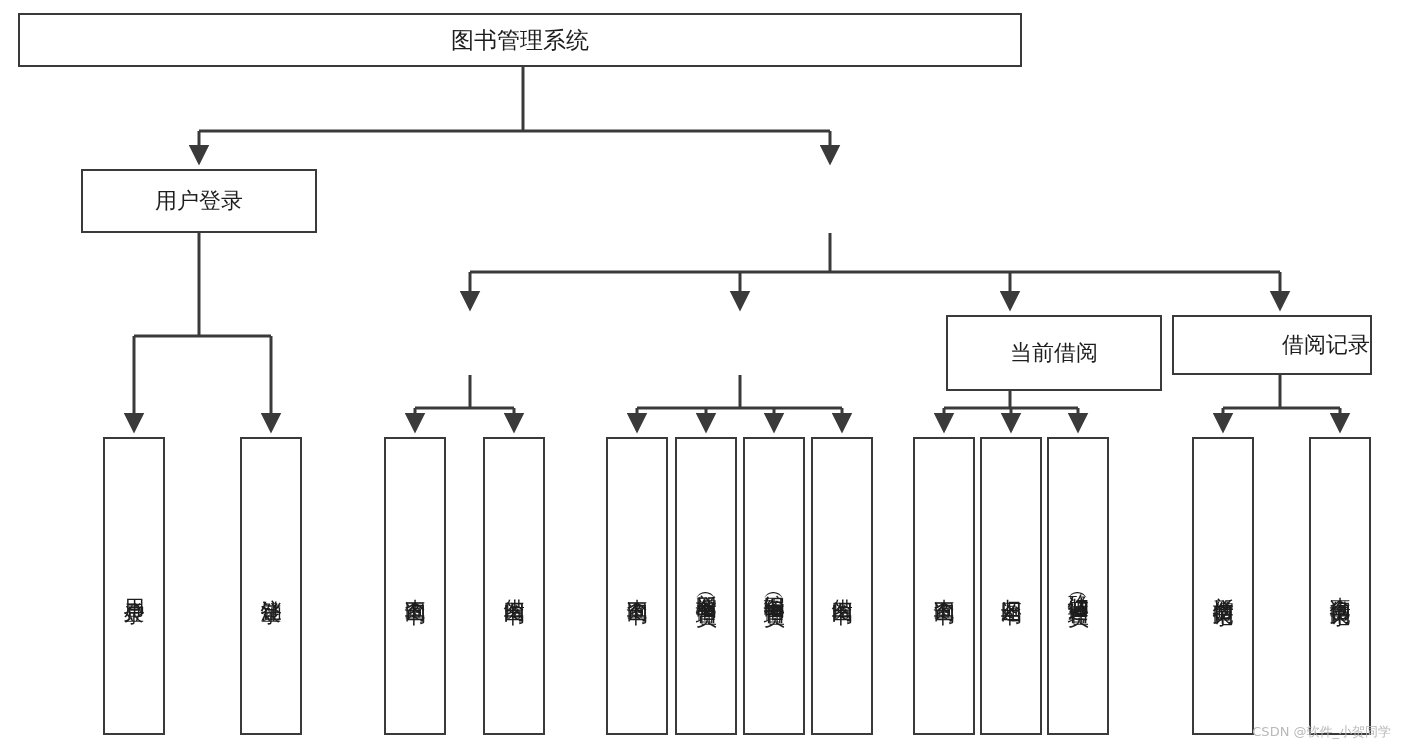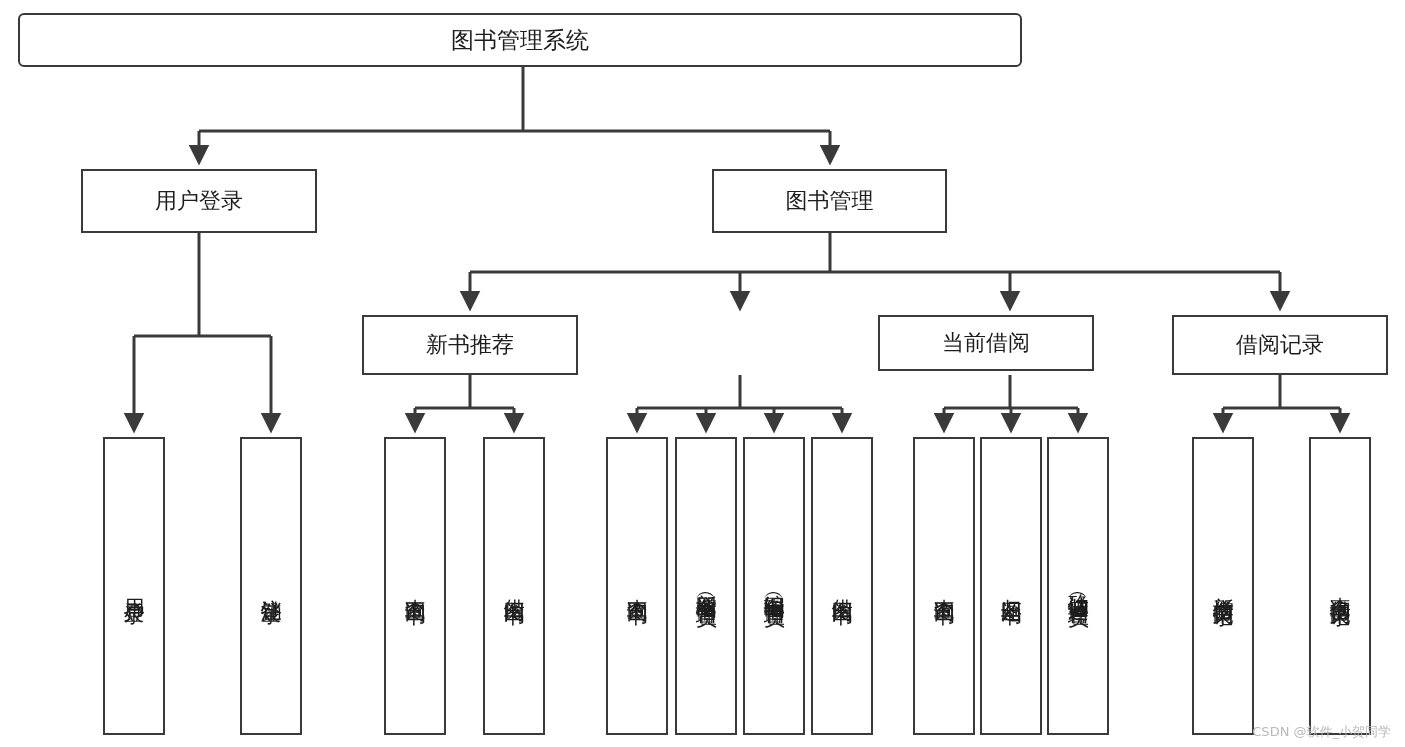--- a/index.html
+++ b/index.html
@@ -29,21 +29,20 @@
     box-sizing: border-box;
     background: #ffffff;
     border: 2px solid #3a3a3a;
     display: flex;
     align-items: center;
     justify-content: center;
     color: #1d1d1d;
   }
   .node.root {
     font-size: 23px;
-    border-radius: 6px;
   }
   .node.branch {
     font-size: 22px;
   }
   .node.leaf {
     font-size: 21px;
     padding: 6px 2px;
   }
   .label-h {
     line-height: 1.25;
@@ -123,31 +122,25 @@
     </g>
   </svg>
 
   <div class="node root" style="left:18px; top:13px; width:1004px; height:54px;">
     <span class="label-h">图书管理系统</span>
   </div>
 
   <div class="node branch" style="left:81px; top:169px; width:236px; height:64px;">
     <span class="label-h">用户登录</span>
   </div>
-  <div class="node branch" style="left:712px; top:169px; width:235px; height:64px;">
-    <span class="label-h">图书管理</span>
-  </div>
 
-  <div class="node branch" style="left:362px; top:315px; width:216px; height:60px;">
-    <span class="label-h">新书推荐</span>
-  </div>
-  <div class="node branch" style="left:878px; top:315px; width:216px; height:56px;">
+  <div class="node branch" style="left:946px; top:315px; width:216px; height:76px;">
     <span class="label-h">当前借阅</span>
   </div>
-  <div class="node branch" style="left:1172px; top:315px; width:216px; height:60px;">
+  <div class="node branch" style="left:1172px; top:315px; width:200px; height:60px;justify-content:flex-end;">
     <span class="label-h">借阅记录</span>
   </div>
 
   <div class="node leaf" style="left:103px; top:437px; width:62px; height:298px;">
     <span class="label-v">用户登录</span>
   </div>
   <div class="node leaf" style="left:240px; top:437px; width:62px; height:298px;">
     <span class="label-v">注销登录</span>
   </div>
   <div class="node leaf" style="left:384px; top:437px; width:62px; height:298px;">

